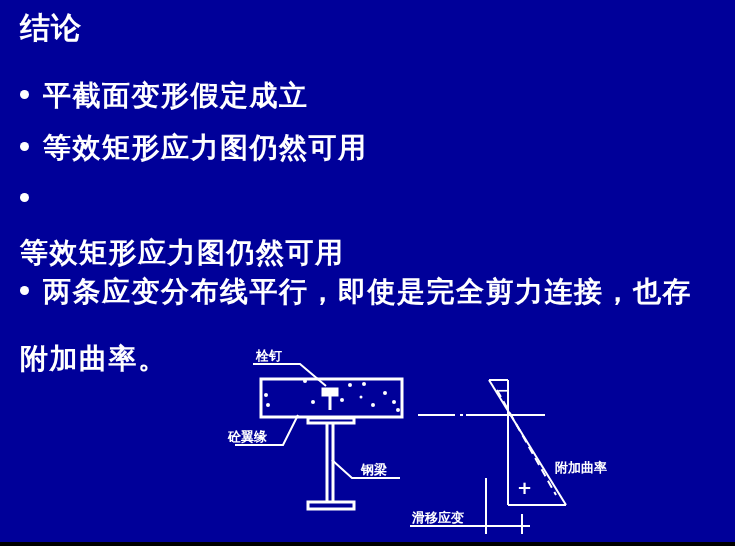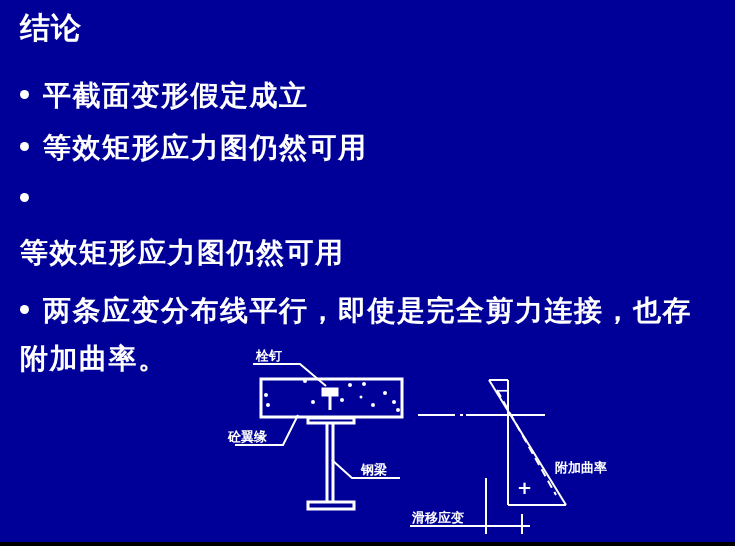--- a/index.html
+++ b/index.html
@@ -26,21 +26,21 @@
   <div class="line" style="top:77px;">
     <span class="bullet"></span><span>平截面变形假定成立</span>
   </div>
   <div class="line" style="top:129px;">
     <span class="bullet"></span><span>等效矩形应力图仍然可用</span>
   </div>
   <div class="line" style="top:182px;">
     <span class="bullet"></span>
   </div>
   <div class="line" style="top:234px;">等效矩形应力图仍然可用</div>
-  <div class="line" style="top:292px;">
+  <div class="line" style="top:273px;">
     <span class="bullet"></span><span>两条应变分布线平行，即使是完全剪力连接，也存</span>
   </div>
   <div class="line" style="top:340px;">附加曲率。</div>
 
   <svg width="735" height="546">
     <g stroke="#fff" stroke-width="3" fill="none">
 
       <rect x="261" y="379" width="141" height="38"></rect>
 
       <rect x="323" y="389" width="14" height="6" fill="#fff"></rect>

